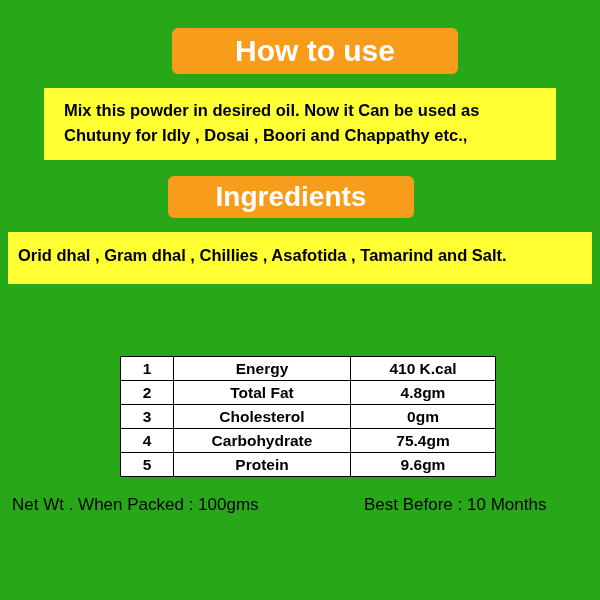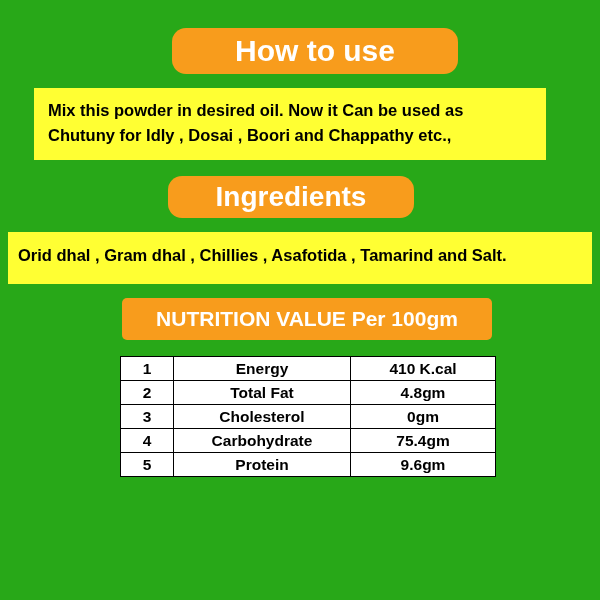--- a/index.html
+++ b/index.html
@@ -20,21 +20,21 @@
     background: #28a818;
     box-sizing: border-box;
   }
 
   
   .pill {
     background: #f89c1c;
     color: #ffffff;
     font-weight: bold;
     text-align: center;
-    border-radius: 14px;
+    border-radius: 6px;
     display: block;
     box-sizing: border-box;
   }
   .pill-howto {
     position: absolute;
     left: 172px;
     top: 28px;
     width: 286px;
     height: 46px;
     line-height: 46px;
@@ -62,25 +62,25 @@
 
   
   .yellow-block {
     background: #ffff33;
     color: #000000;
     font-weight: bold;
     box-sizing: border-box;
   }
   .howto-text {
     position: absolute;
-    left: 34px;
+    left: 44px;
     top: 88px;
     width: 512px;
     height: 72px;
-    padding: 10px 12px 0 14px;
+    padding: 10px 12px 0 20px;
     font-size: 16.5px;
     line-height: 25px;
   }
   .ingredients-text {
     position: absolute;
     left: 8px;
     top: 232px;
     width: 584px;
     height: 52px;
     padding: 14px 8px 0 10px;
@@ -138,21 +138,20 @@
 <div class="page">
 
   <div class="pill pill-howto">How to use</div>
 
   <div class="yellow-block howto-text">Mix this powder in desired oil. Now it Can be used as Chutuny for Idly , Dosai , Boori and Chappathy etc.,</div>
 
   <div class="pill pill-ingredients">Ingredients</div>
 
   <div class="yellow-block ingredients-text">Orid dhal , Gram dhal , Chillies , Asafotida , Tamarind and Salt.</div>
 
-  <div class="pill pill-nutrition">NUTRITION VALUE Per 100gm</div>
 
   <table class="nutri-table">
     <tbody>
       <tr>
         <td class="col-idx">1</td>
         <td class="col-name">Energy</td>
         <td class="col-val">410 K.cal</td>
       </tr>
       <tr>
         <td class="col-idx">2</td>
@@ -171,15 +170,19 @@
       </tr>
       <tr>
         <td class="col-idx">5</td>
         <td class="col-name">Protein</td>
         <td class="col-val">9.6gm</td>
       </tr>
     </tbody>
   </table>
 
   <div class="footer">
+    <div class="footer-row">
+      <span>Net Wt . When Packed : 100gms</span>
+      <span class="footer-right">Best Before : 10 Months</span>
+    </div>
   </div>
 
 </div>
 
 </body></html>

